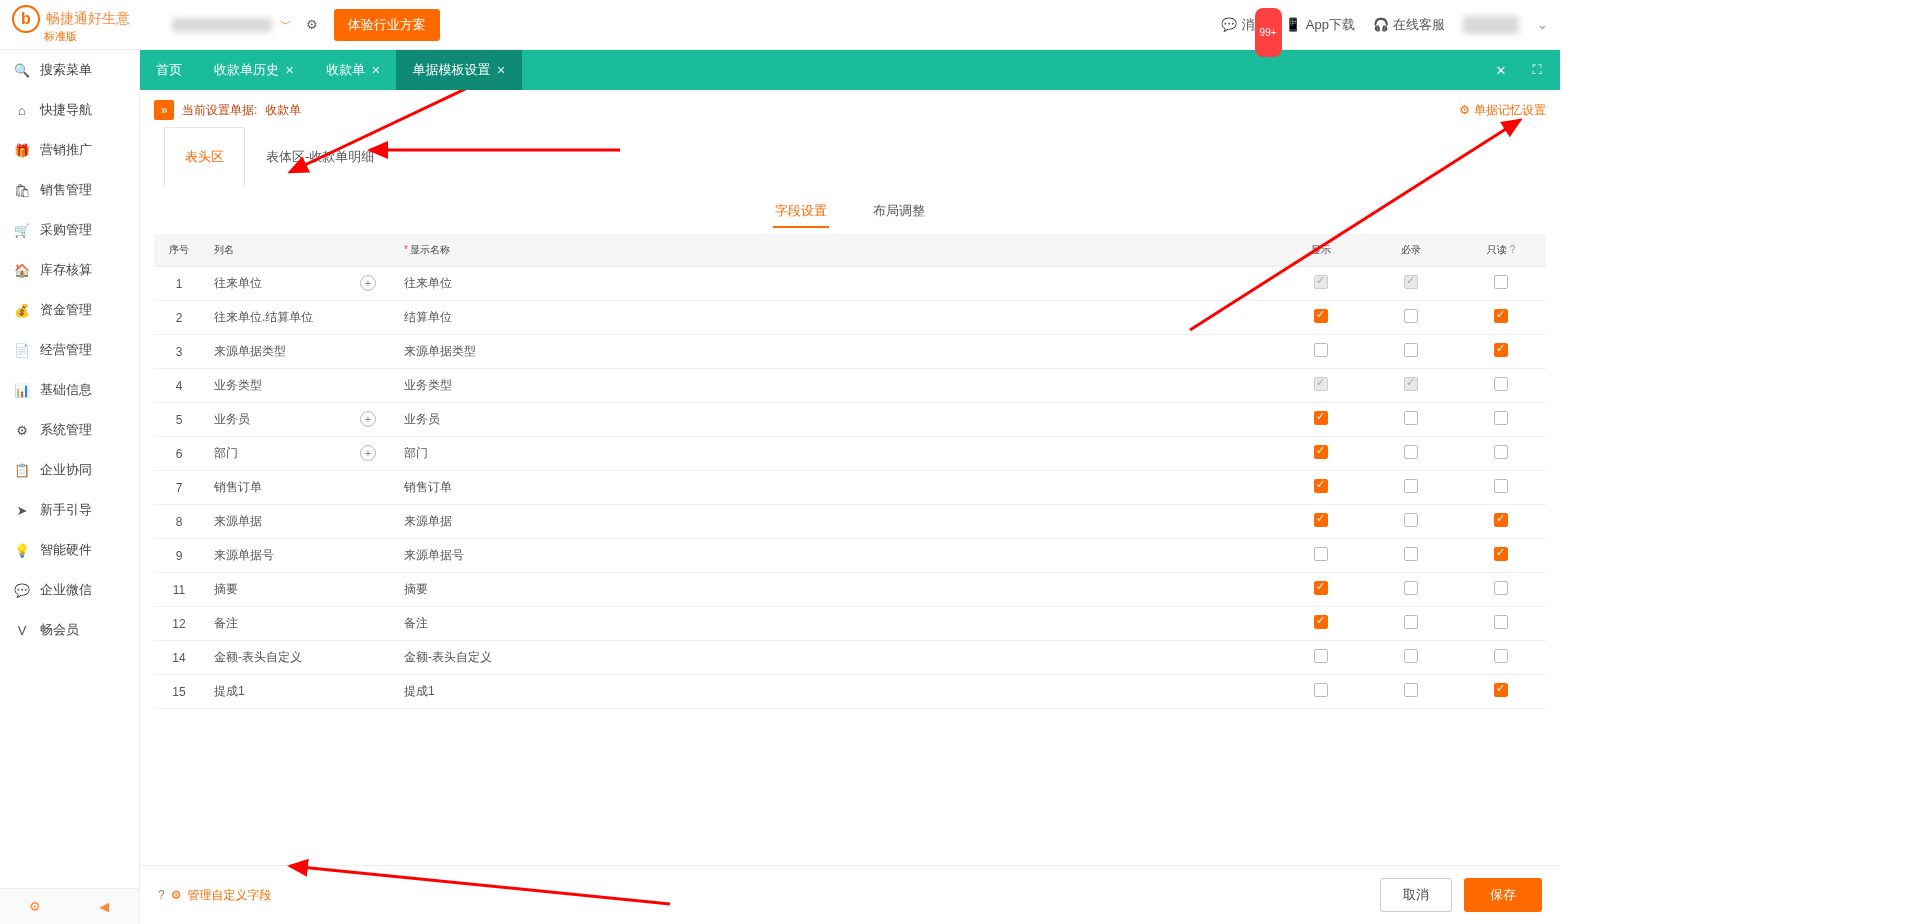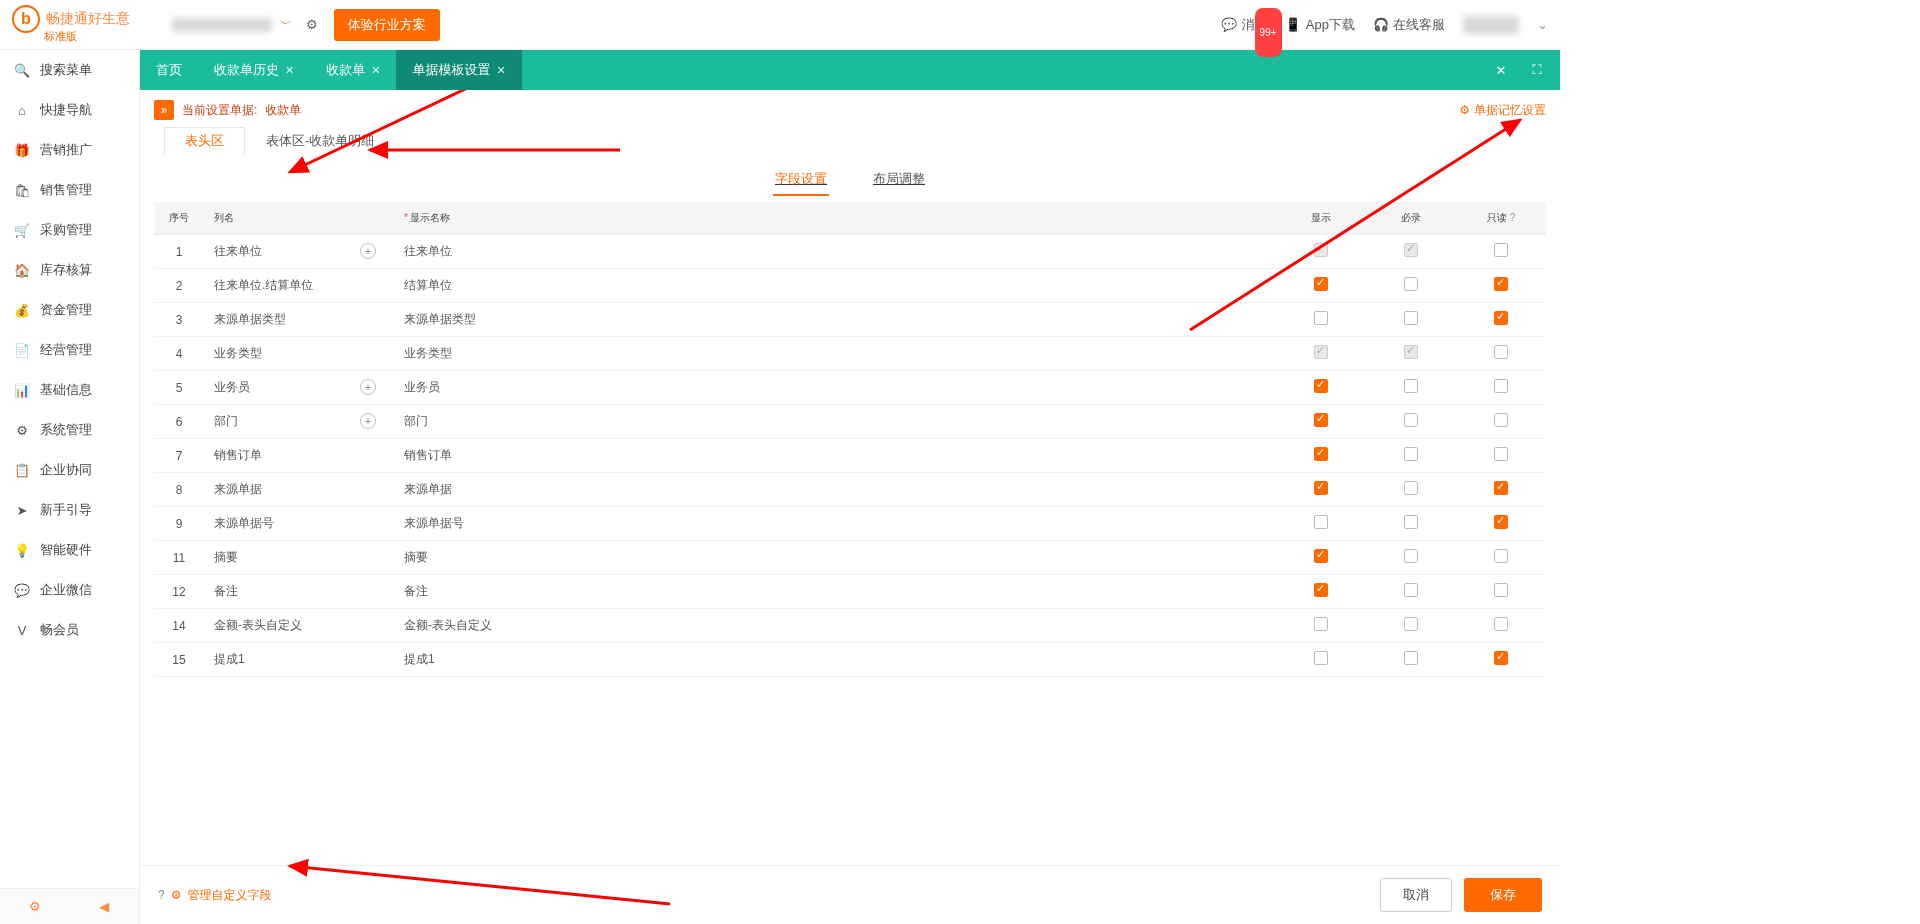--- a/index.html
+++ b/index.html
@@ -41,24 +41,24 @@
 .tabs-btn { width:30px; height:30px; display:flex; align-items:center; justify-content:center; cursor:pointer; }
 
 
 .content { flex:1; background:#fff; margin:0; display:flex; flex-direction:column; overflow:hidden; position:relative; }
 .crumb-row { display:flex; align-items:center; padding:10px 14px 6px; gap:8px; }
 .crumb-toggle { width:20px; height:20px; background:#ff6a00; color:#fff; display:flex; align-items:center; justify-content:center; border-radius:2px; cursor:pointer; font-size:12px; }
 .crumb-text { color:#c2410c; font-size:12px; }
 .mem-link { margin-left:auto; color:#ff6a00; font-size:12px; display:flex; align-items:center; gap:4px; cursor:pointer; }
 
 .area-tabs { display:flex; padding:0 24px; gap:0; }
-.area-tab { padding:4px 20px; border:1px solid transparent; color:#555; cursor:pointer; font-size:13px; position:relative; top:1px; }
+.area-tab { padding:20px 20px; border:1px solid transparent; color:#555; cursor:pointer; font-size:13px; position:relative; top:1px; }
 .area-tab.active { color:#ff6a00; border:1px solid #e5e5e5; border-bottom-color:#fff; background:#fff; }
 
-.sub-tabs { display:flex; justify-content:center; gap:42px; padding:10px 0 6px;text-decoration:underline; }
+.sub-tabs { display:flex; justify-content:center; gap:42px; padding:10px 0 6px; }
 .sub-tab { padding:6px 2px; color:#555; cursor:pointer; font-size:13px; }
 .sub-tab.active { color:#ff6a00; border-bottom:2px solid #ff6a00; }
 
 .table-wrap { flex:1; overflow:auto; padding:0 14px; }
 table { width:100%; border-collapse:collapse; }
 th { background:#f5f5f5; text-align:left; padding:9px 10px; font-weight:500; color:#444; font-size:10px; border-bottom:1px solid #eee; }
 th.center, td.center { text-align:center; }
 td { padding:8px 10px; border-bottom:1px solid #f0f0f0; color:#555; font-size:12px; }
 .col-idx { width:50px; text-align:center; }
 .col-name { width:190px; }

